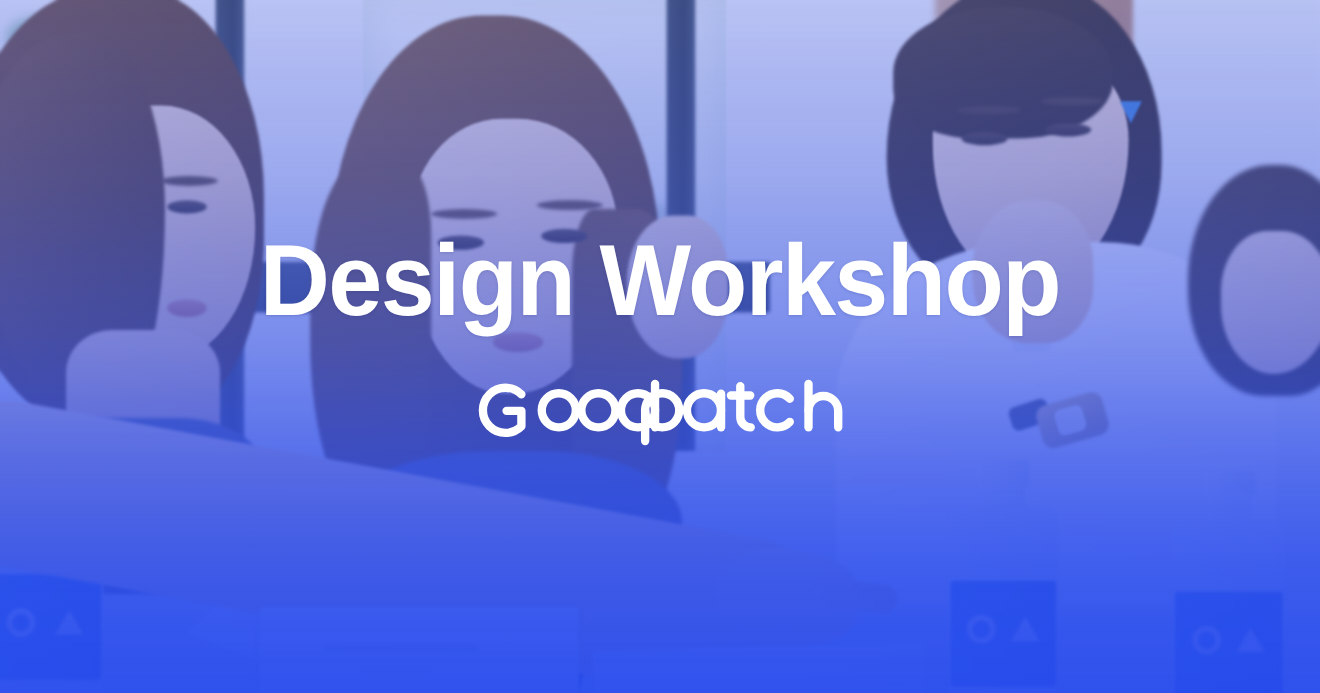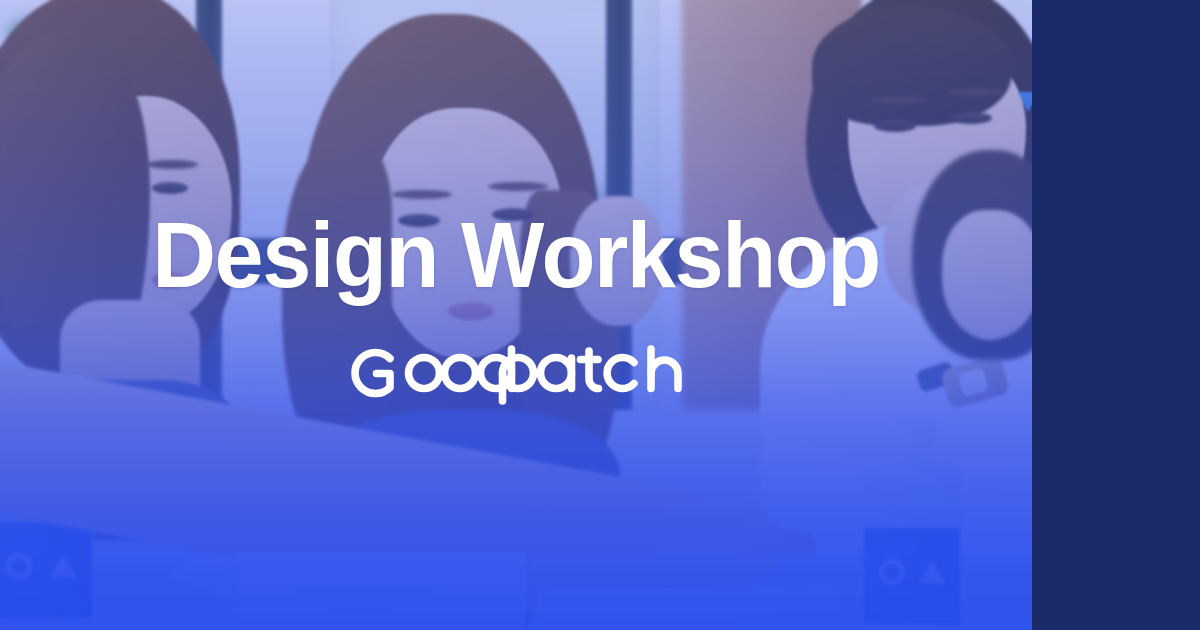--- a/index.html
+++ b/index.html
@@ -5,21 +5,21 @@
 <style>
   * { margin:0; padding:0; box-sizing:border-box; }
   html, body {
     width:1200px; height:630px; overflow:hidden;
     background:#1b2a6b;
     font-family:"Liberation Sans", sans-serif;
   }
 
   .banner{
     position:relative;
-    width:1032px; height:630px;
+    width:1200px; height:630px;
     overflow:hidden;
     isolation:isolate;
   }
 
   
   .photo{ position:absolute; inset:0; overflow:hidden; background:#e8eef6; }
 
   
   .wall{
     position:absolute; left:0; top:0; width:1200px; height:470px;

